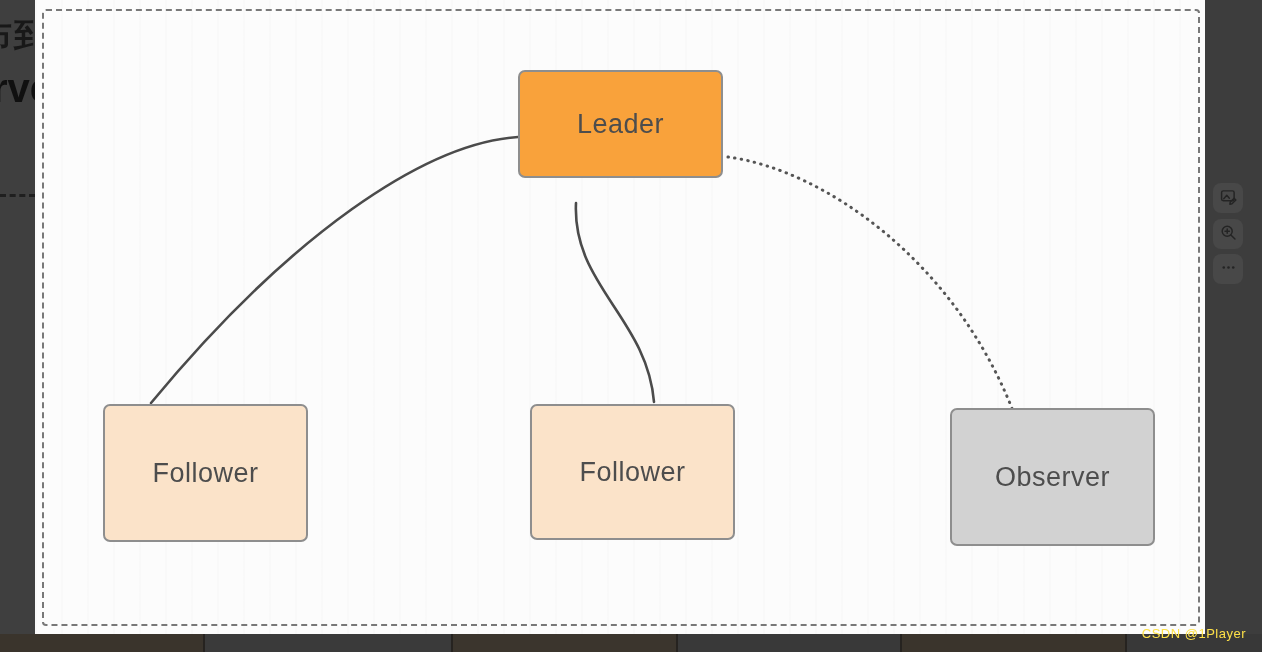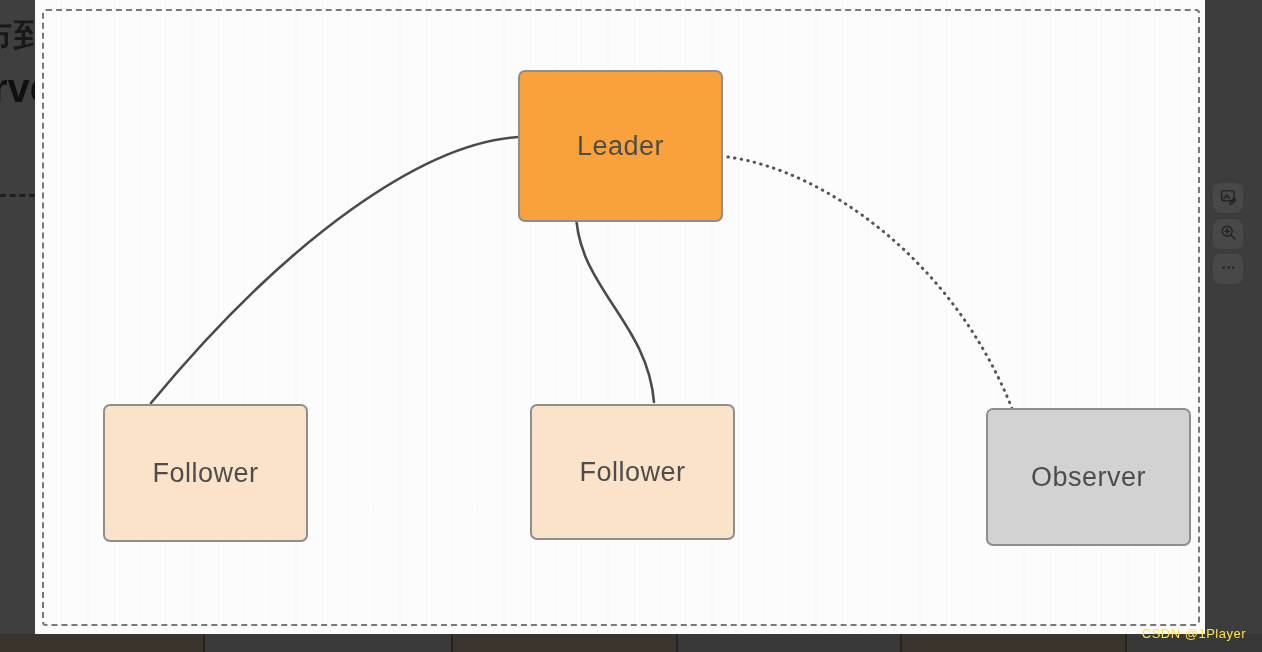--- a/index.html
+++ b/index.html
@@ -43,24 +43,24 @@
     background: #fcfcfc; z-index: 2; overflow: hidden;
     background-image: repeating-linear-gradient(90deg, rgba(0,0,0,0.012) 0 2px, transparent 2px 26px); }
   .canvas-border { position: absolute; left: 7px; top: 9px; width: 1158px; height: 617px;
     border: 2px dashed #787878; border-radius: 4px; }
 
   .edges { position: absolute; left: 0; top: 0; width: 1170px; height: 634px; }
 
   .node { position: absolute; border: 2px solid #8e8e8e; border-radius: 7px;
     display: flex; align-items: center; justify-content: center;
     font-size: 27px; letter-spacing: 0.5px; color: #4d4d4d; }
-  .node-leader          { left: 483px; top: 70px;  width: 205px; height: 152px; }
+  .node-leader          { left: 483px; top: 70px;  width: 205px; height: 108px; }
   .node-follower-left   { left: 68px;  top: 404px; width: 205px; height: 138px; }
   .node-follower-center { left: 495px; top: 404px; width: 205px; height: 136px; }
-  .node-observer        { left: 915px; top: 408px; width: 205px; height: 138px; margin-left: 36px; }
+  .node-observer        { left: 915px; top: 408px; width: 205px; height: 138px; }
 </style>
 </head>
 <body>
 
 <div id="root">
 
   <div class="left-strip">
     <div class="bg-cjk">布到</div>
     <div class="bg-heading">rve</div>
     <div class="bg-divider"></div>

